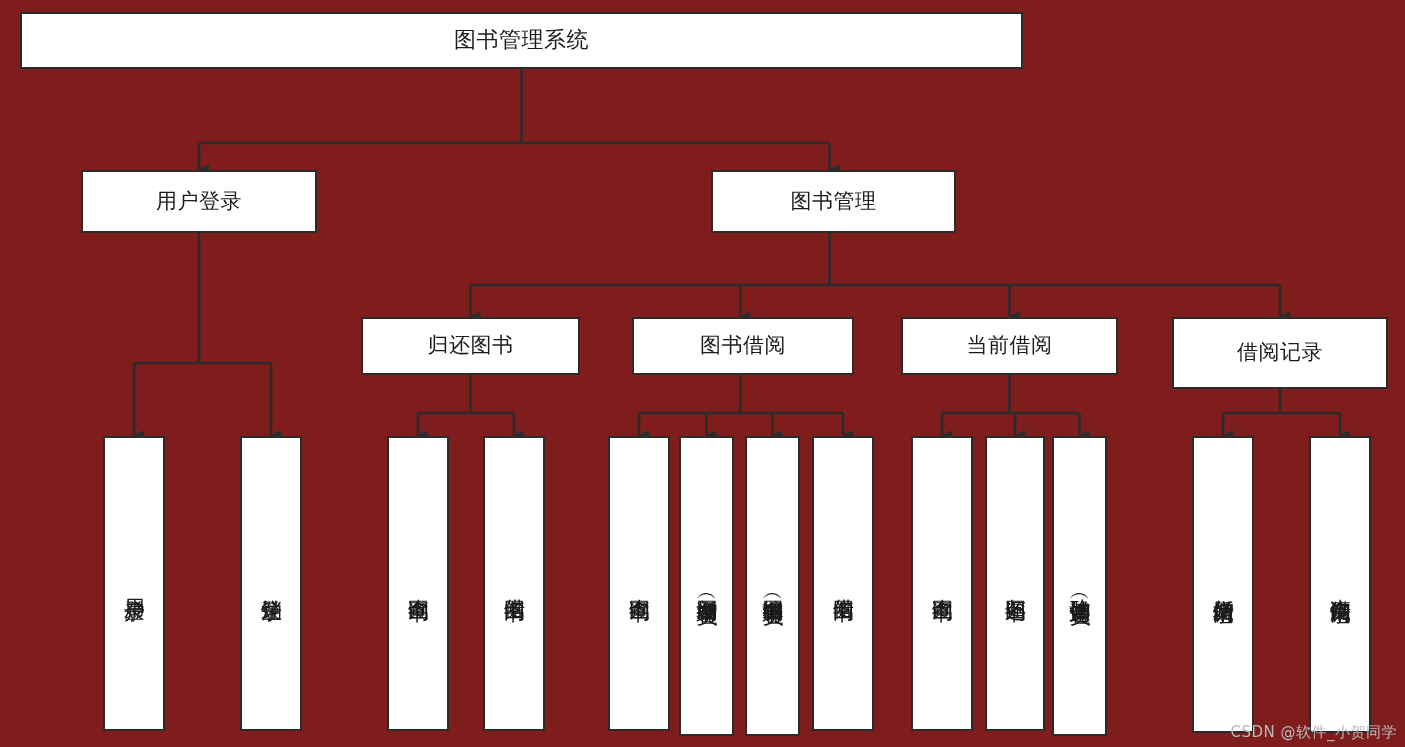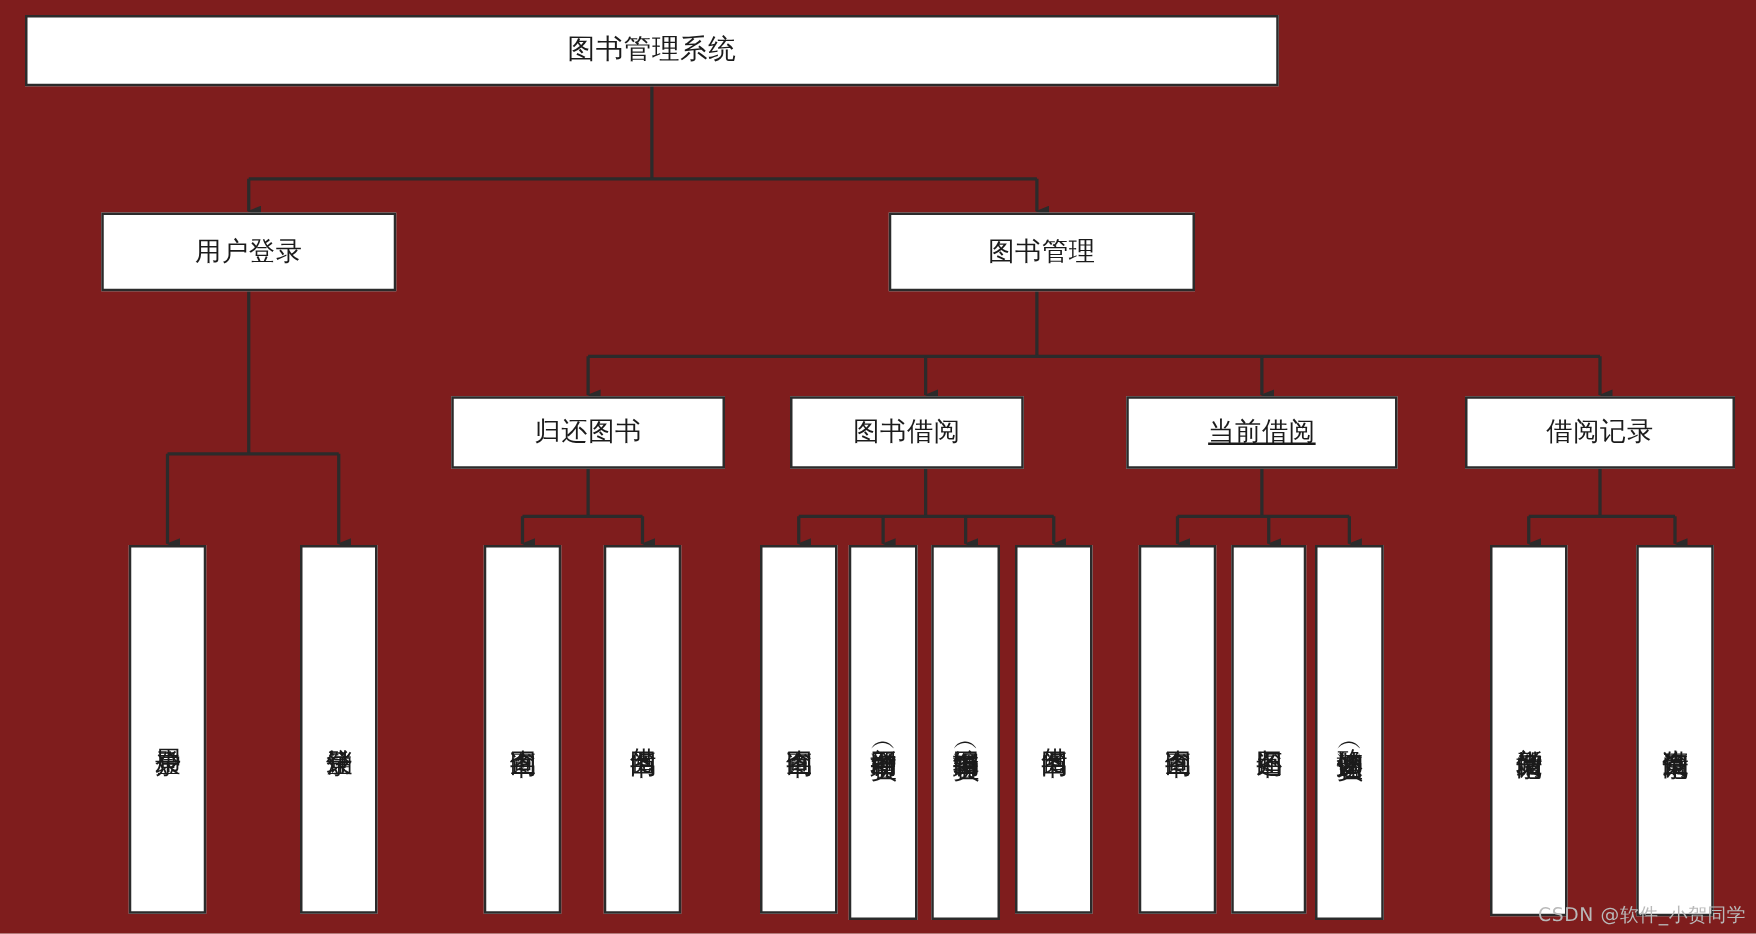--- a/index.html
+++ b/index.html
@@ -125,27 +125,27 @@
   <div class="node node-h" style="left: 81px; top: 170px; width: 236px; height: 63px;">
     <span>用户登录</span>
   </div>
   <div class="node node-h" style="left: 711px; top: 170px; width: 245px; height: 63px;">
     <span>图书管理</span>
   </div>
 
   <div class="node node-h" style="left: 361px; top: 317px; width: 219px; height: 58px;">
     <span>归还图书</span>
   </div>
-  <div class="node node-h" style="left: 632px; top: 317px; width: 187px; height: 58px;">
+  <div class="node node-h" style="left: 632px; top: 317px; width: 222px; height: 58px;">
     <span>图书借阅</span>
   </div>
-  <div class="node node-h" style="left: 901px; top: 317px; width: 217px; height: 58px; text-decoration: underline;">
+  <div class="node node-h" style="left: 901px; top: 317px; width: 217px; height: 58px;">
     <span>当前借阅</span>
   </div>
-  <div class="node node-h" style="left: 1172px; top: 317px; width: 216px; height: 58px;">
+  <div class="node node-h" style="left: 1172px; top: 317px; width: 216px; height: 72px;">
     <span>借阅记录</span>
   </div>
 
   <div class="node node-v" style="left: 103px; top: 436px; width: 62px; height: 295px;">
     <span class="vlabel">用户登录</span>
   </div>
   <div class="node node-v" style="left: 240px; top: 436px; width: 62px; height: 295px;">
     <span class="vlabel">注销登录</span>
   </div>
   <div class="node node-v" style="left: 387px; top: 436px; width: 62px; height: 295px;">

